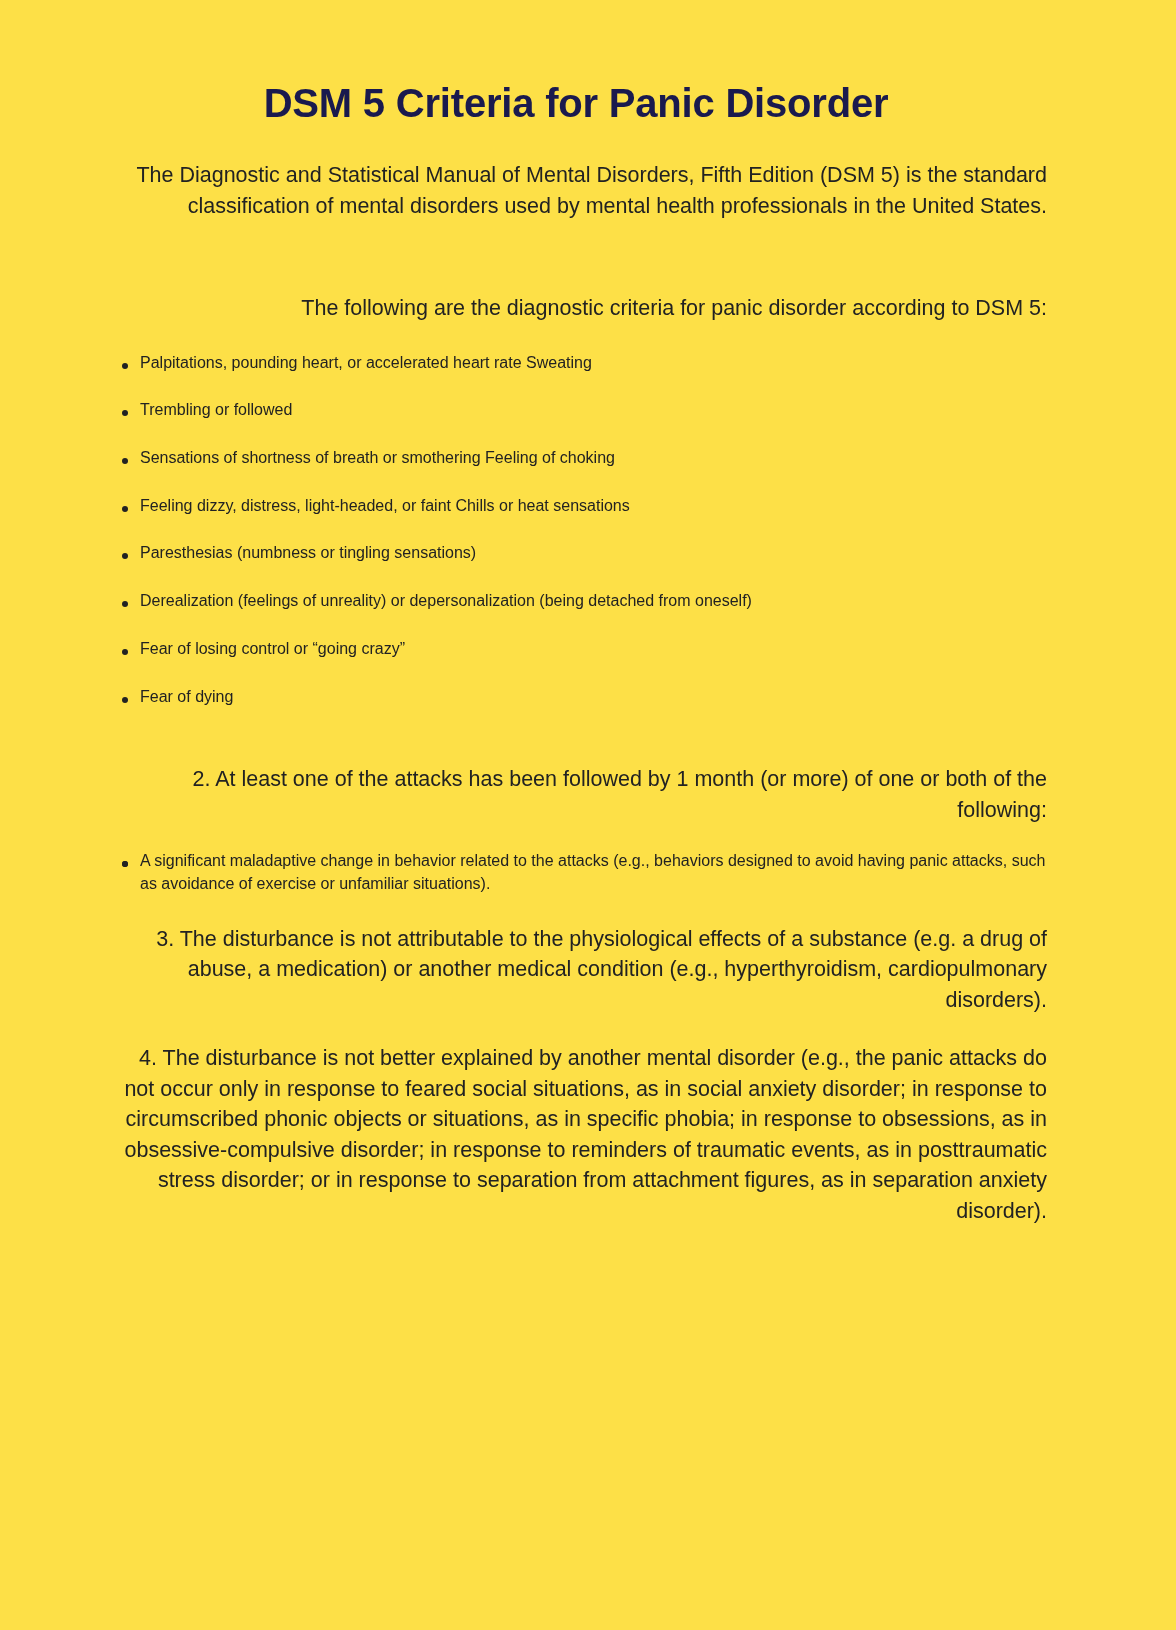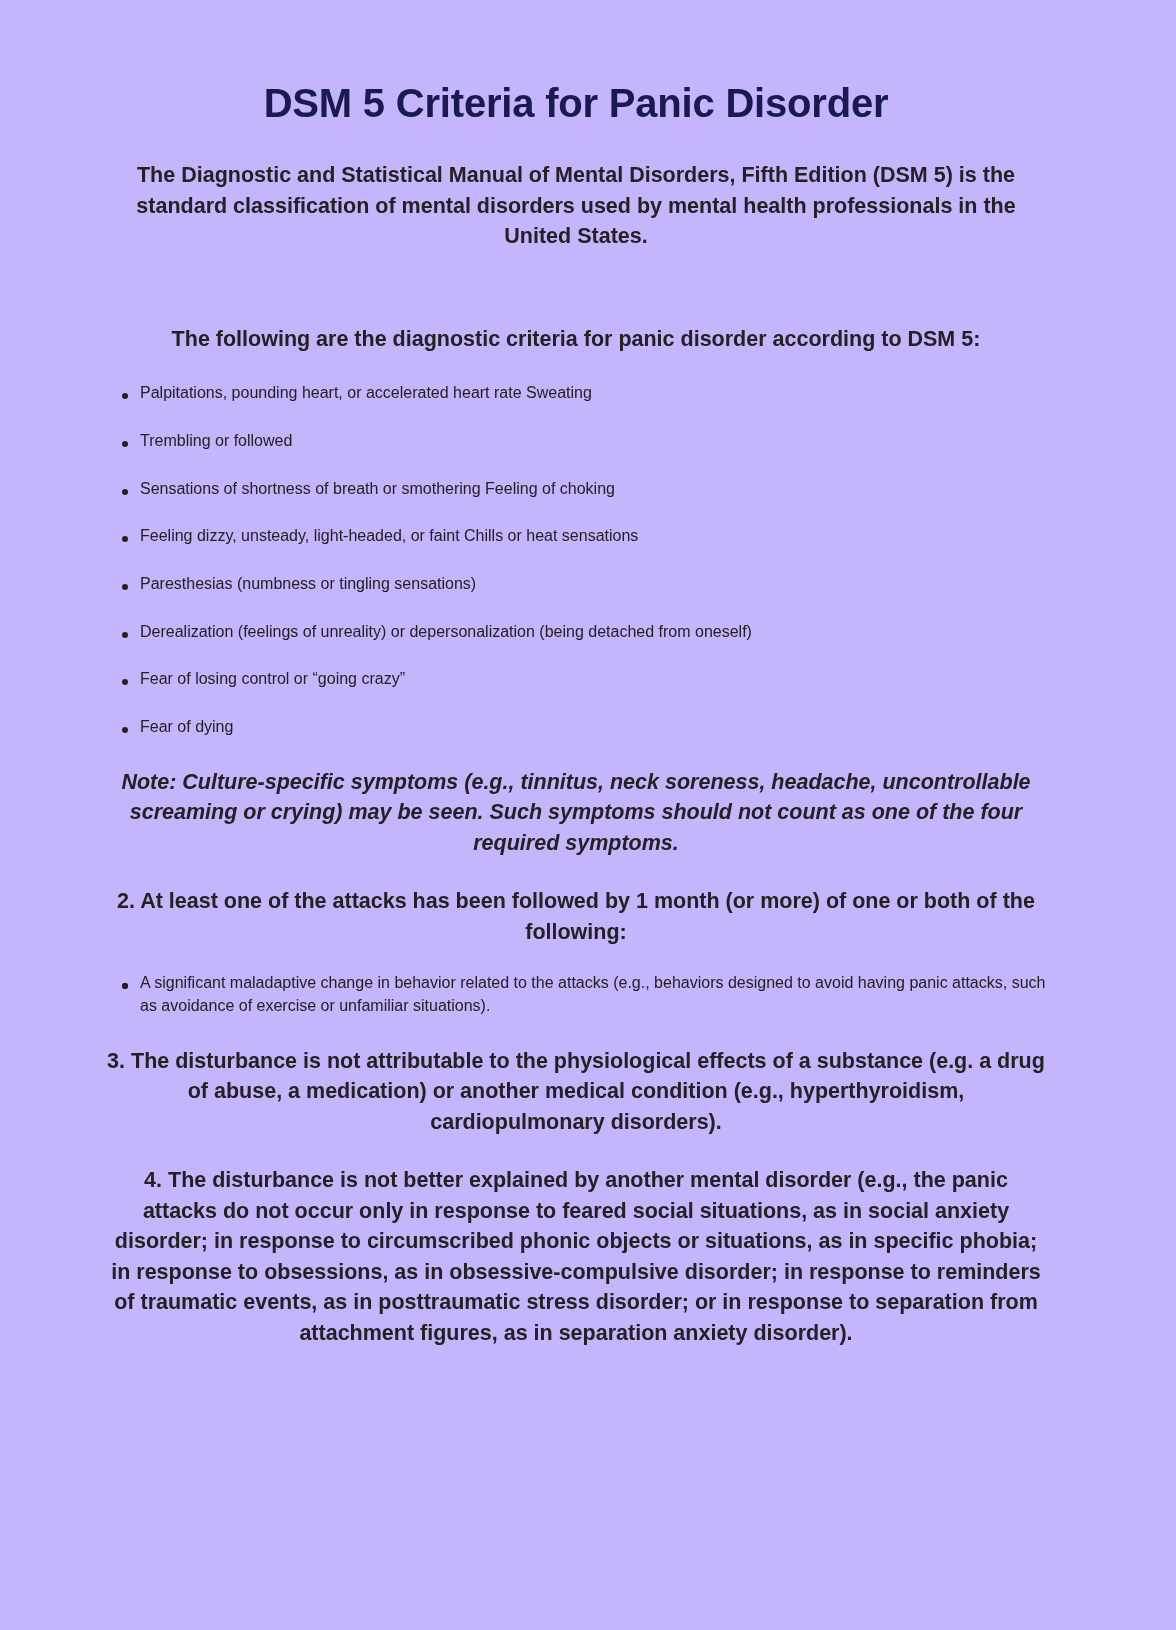--- a/index.html
+++ b/index.html
@@ -11,21 +11,21 @@
     width: 1176px;
     height: 1630px;
     font-family: "Liberation Sans", sans-serif;
     color: #222222;
     -webkit-font-smoothing: antialiased;
   }
   .page {
     position: relative;
     width: 1176px;
     height: 1630px;
-    background: #c4b5fd;
+    background: #fde047;
     box-sizing: border-box;
     padding: 0;
     overflow: hidden;
   }
   .content {
     position: absolute;
     left: 105px;
     top: 78px;
     width: 942px;
   }
@@ -38,22 +38,21 @@
     margin: 0 0 0 0;
     padding: 0 0 0 0;
     line-height: 1.25;
   }
   .para {
     font-size: 21.5px;
     line-height: 1.42;
     color: #222222;
     margin: 0;
     padding: 0;
-    text-align: center;
-    font-weight: bold;
+    text-align: right;
   }
   .gap-after-title { height: 32px; }
   .gap-md { height: 28px; }
   .gap-lg { height: 72px; }
   .note {
     font-style: italic;
   }
   ul.bullets {
     list-style: none;
     margin: 0;
@@ -108,21 +107,21 @@
       <li>
         <span class="bullet-dot"></span>
         <span>Trembling or followed</span>
       </li>
       <li>
         <span class="bullet-dot"></span>
         <span>Sensations of shortness of breath or smothering Feeling of choking</span>
       </li>
       <li>
         <span class="bullet-dot"></span>
-        <span>Feeling dizzy, unsteady, light-headed, or faint Chills or heat sensations</span>
+        <span>Feeling dizzy, distress, light-headed, or faint Chills or heat sensations</span>
       </li>
       <li>
         <span class="bullet-dot"></span>
         <span>Paresthesias (numbness or tingling sensations)</span>
       </li>
       <li>
         <span class="bullet-dot"></span>
         <span>Derealization (feelings of unreality) or depersonalization (being detached from oneself)</span>
       </li>
       <li>
@@ -130,21 +129,20 @@
         <span>Fear of losing control or “going crazy”</span>
       </li>
       <li>
         <span class="bullet-dot"></span>
         <span>Fear of dying</span>
       </li>
     </ul>
 
     <div class="gap-md"></div>
 
-    <p class="para note">Note: Culture-specific symptoms (e.g., tinnitus, neck soreness, headache, uncontrollable screaming or crying) may be seen. Such symptoms should not count as one of the four required symptoms.</p>
 
     <div class="gap-md"></div>
 
     <p class="para">2. At least one of the attacks has been followed by 1 month (or more) of one or both of the following:</p>
 
     <ul class="bullets bullet-group-2">
       <li>
         <span class="bullet-dot"></span>
       </li>
       <li>

